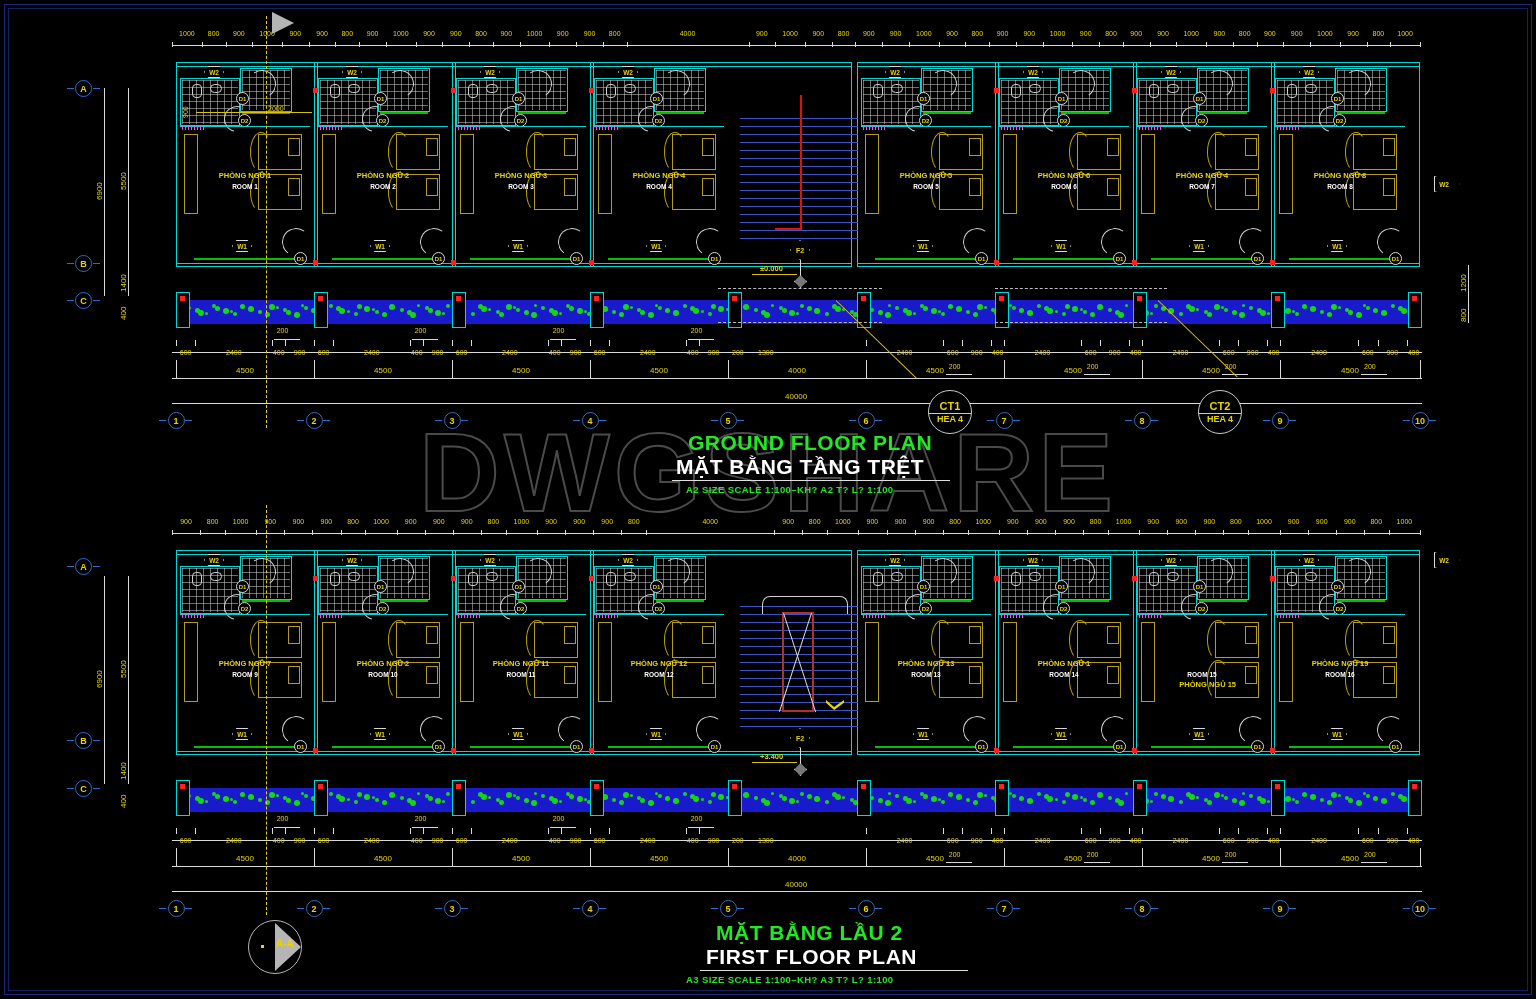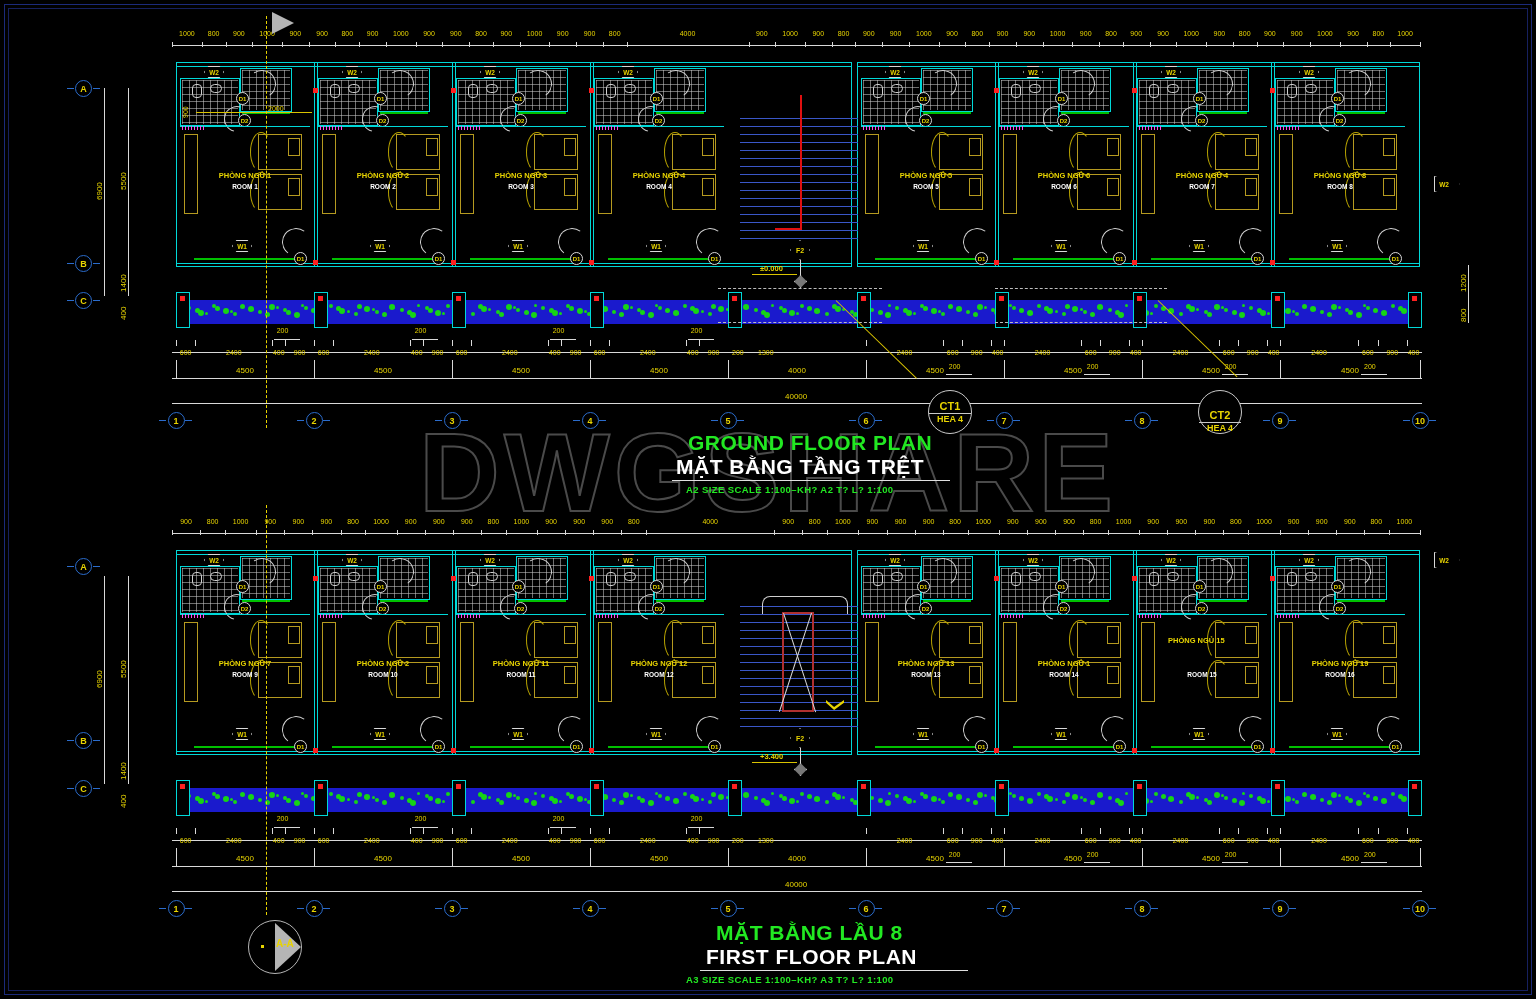--- a/index.html
+++ b/index.html
@@ -998,21 +998,21 @@
         <div class="bubble" style="left:1411.5px;top:412px;">10</div>
         <div class="bubble-tick" style="left:1403px;top:420px;"></div>
         <div class="bubble-tick" style="left:1429px;top:420px;"></div>
       </div>
 
     <div class="ct" style="left:928px;top:390px;">
       <div class="a">CT1</div>
       <div class="sep"></div>
       <div class="b">HEA 4</div>
     </div>
-    <div class="ct" style="left:1198px;top:390px;justify-content:flex-end;">
+    <div class="ct" style="left:1198px;top:390px;">
       <div class="a">CT2</div>
       <div class="sep"></div>
       <div class="b">HEA 4</div>
     </div>
 
     <div class="ln yel" style="left:836px;top:300px;width:112px;height:1px;transform:rotate(44deg);transform-origin:left center;"></div>
     <div class="ln yel" style="left:1158px;top:300px;width:110px;height:1px;transform:rotate(44deg);transform-origin:left center;"></div>
 
     <div class="dashline-yel" style="left:266px;top:16px;height:412px;"></div>
 
@@ -1388,21 +1388,21 @@
         <div class="txt roomlbl-vn" style="left:349px;top:660px;width:68px;text-align:center;">PHÒNG NGỦ 2</div>
         <div class="txt roomlbl-en" style="left:349px;top:672px;width:68px;text-align:center;">ROOM 10</div>
         <div class="txt roomlbl-vn" style="left:487px;top:660px;width:68px;text-align:center;">PHÒNG NGỦ 11</div>
         <div class="txt roomlbl-en" style="left:487px;top:672px;width:68px;text-align:center;">ROOM 11</div>
         <div class="txt roomlbl-vn" style="left:625px;top:660px;width:68px;text-align:center;">PHÒNG NGỦ 12</div>
         <div class="txt roomlbl-en" style="left:625px;top:672px;width:68px;text-align:center;">ROOM 12</div>
         <div class="txt roomlbl-vn" style="left:892px;top:660px;width:68px;text-align:center;">PHÒNG NGỦ 13</div>
         <div class="txt roomlbl-en" style="left:892px;top:672px;width:68px;text-align:center;">ROOM 13</div>
         <div class="txt roomlbl-vn" style="left:1030px;top:660px;width:68px;text-align:center;">PHÒNG NGỦ 1</div>
         <div class="txt roomlbl-en" style="left:1030px;top:672px;width:68px;text-align:center;">ROOM 14</div>
-        <div class="txt roomlbl-vn" style="left:1168px;top:637px;width:68px;text-align:left;">PHÒNG NGỦ 15</div>
+        <div class="txt roomlbl-vn" style="left:1168px;top:681px;width:68px;text-align:right;">PHÒNG NGỦ 15</div>
         <div class="txt roomlbl-en" style="left:1168px;top:672px;width:68px;text-align:center;">ROOM 15</div>
         <div class="txt roomlbl-vn" style="left:1306px;top:660px;width:68px;text-align:center;">PHÒNG NGỦ 19</div>
         <div class="txt roomlbl-en" style="left:1306px;top:672px;width:68px;text-align:center;">ROOM 16</div>
       </div>
 
     <div>
       <div id="ff-stairs">
           <div class="stair-tread" style="left:740px;top:606px;width:118px;background:#3a57c8;"></div>
           <div class="stair-tread" style="left:740px;top:614px;width:118px;background:#3a57c8;"></div>
           <div class="stair-tread" style="left:740px;top:622px;width:118px;background:#3a57c8;"></div>
@@ -1833,21 +1833,21 @@
 
     <div class="dashline-yel" style="left:266px;top:505px;height:410px;"></div>
 
     <div class="sec-marker" style="left:248px;top:920px;">
       <div class="sec-circ"></div>
       <div class="sec-arrow"></div>
       <div class="sec-dot"></div>
       <div class="sec-txt">A-A</div>
     </div>
 
-    <div class="txt title-vn" style="left:716px;top:922px;color:#22e822;">MẶT BẰNG LẦU 8</div>
+    <div class="txt title-vn" style="left:716px;top:922px;color:#22e822;">MẶT BẰNG LẦU 2</div>
     <div class="txt title-vn" style="left:706px;top:946px;">FIRST FLOOR PLAN</div>
     <div class="title-rule" style="left:700px;top:970px;width:268px;"></div>
     <div class="txt title-sub" style="left:686px;top:975px;">A3 SIZE  SCALE  1:100–KH?  A3  T?  L?  1:100</div>
   </div>
 
 <div class="triTag rt" style="left:1434px;top:176px;">
       <span>W2</span>
     </div>
     <div class="triTag rt" style="left:1434px;top:552px;">
       <span>W2</span>

